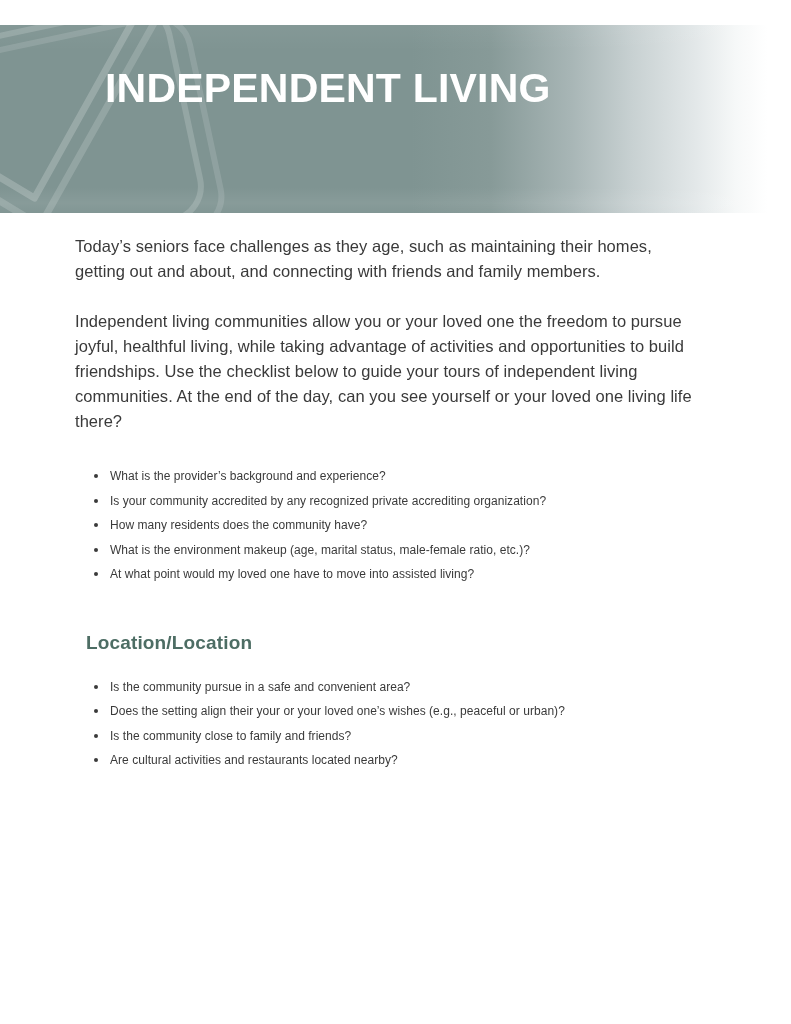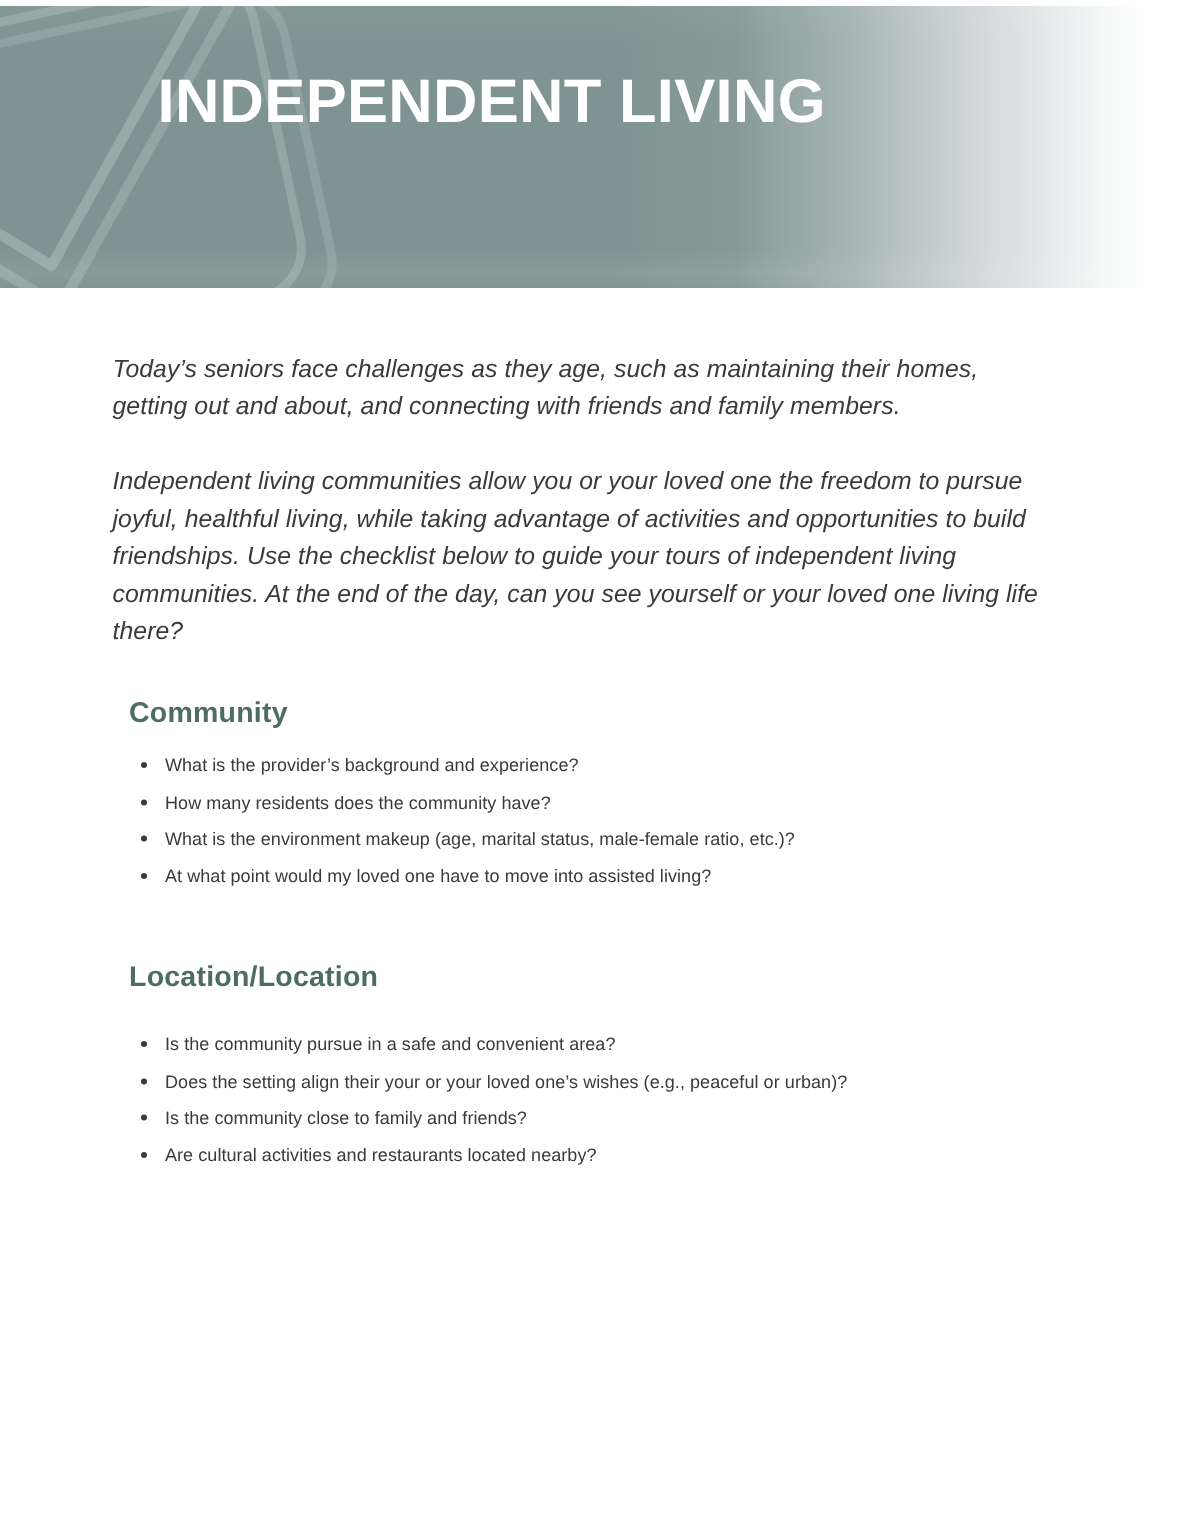--- a/index.html
+++ b/index.html
@@ -13,21 +13,21 @@
   body {
     font-family: "Liberation Sans", sans-serif;
     position: relative;
     overflow: hidden;
   }
 
   
   .header-band {
     position: absolute;
     left: 0;
-    top: 4px;
+    top: 25px;
     width: 791px;
     height: 188px;
     overflow: hidden;
     background:
       linear-gradient(to right,
         #7f9492 0%,
         #7f9492 52%,
         #879a98 62%,
         #a7b5b5 72%,
         #c8d1d2 80%,
@@ -93,21 +93,20 @@
     position: absolute;
     left: 0;
     top: 196px;
     width: 791px;
   }
 
   .paragraphs {
     margin-left: 75px;
     width: 620px;
     padding-top: 38px;
-    font-style: italic;
   }
 
   .para {
     color: #3a3a3a;
     font-size: 16.5px;
     line-height: 25px;
     letter-spacing: 0.05px;
   }
 
   .para + .para { margin-top: 25px; }
@@ -178,23 +177,23 @@
 </div>
 
 <div class="content">
 
   <div class="paragraphs">
     <p class="para">Today’s seniors face challenges as they age, such as maintaining their homes, getting out and about, and connecting with friends and family members.</p>
     <p class="para">Independent living communities allow you or your loved one the freedom to pursue joyful, healthful living, while taking advantage of activities and opportunities to build friendships. Use the checklist below to guide your tours of independent living communities. At the end of the day, can you see yourself or your loved one living life there?</p>
   </div>
 
   <div class="section section-community">
-    <div class="section-heading">Community</div>
     <ul class="bullet-list">
       <li class="bullet-item">What is the provider’s background and experience?</li>
+      <li class="bullet-item">Is your community accredited by any recognized private accrediting organization?</li>
       <li class="bullet-item">How many residents does the community have?</li>
       <li class="bullet-item">What is the environment makeup (age, marital status, male-female ratio, etc.)?</li>
       <li class="bullet-item">At what point would my loved one have to move into assisted living?</li>
     </ul>
   </div>
 
   <div class="section section-location">
     <div class="section-heading">Location/Location</div>
     <ul class="bullet-list">
       <li class="bullet-item">Is the community pursue in a safe and convenient area?</li>

